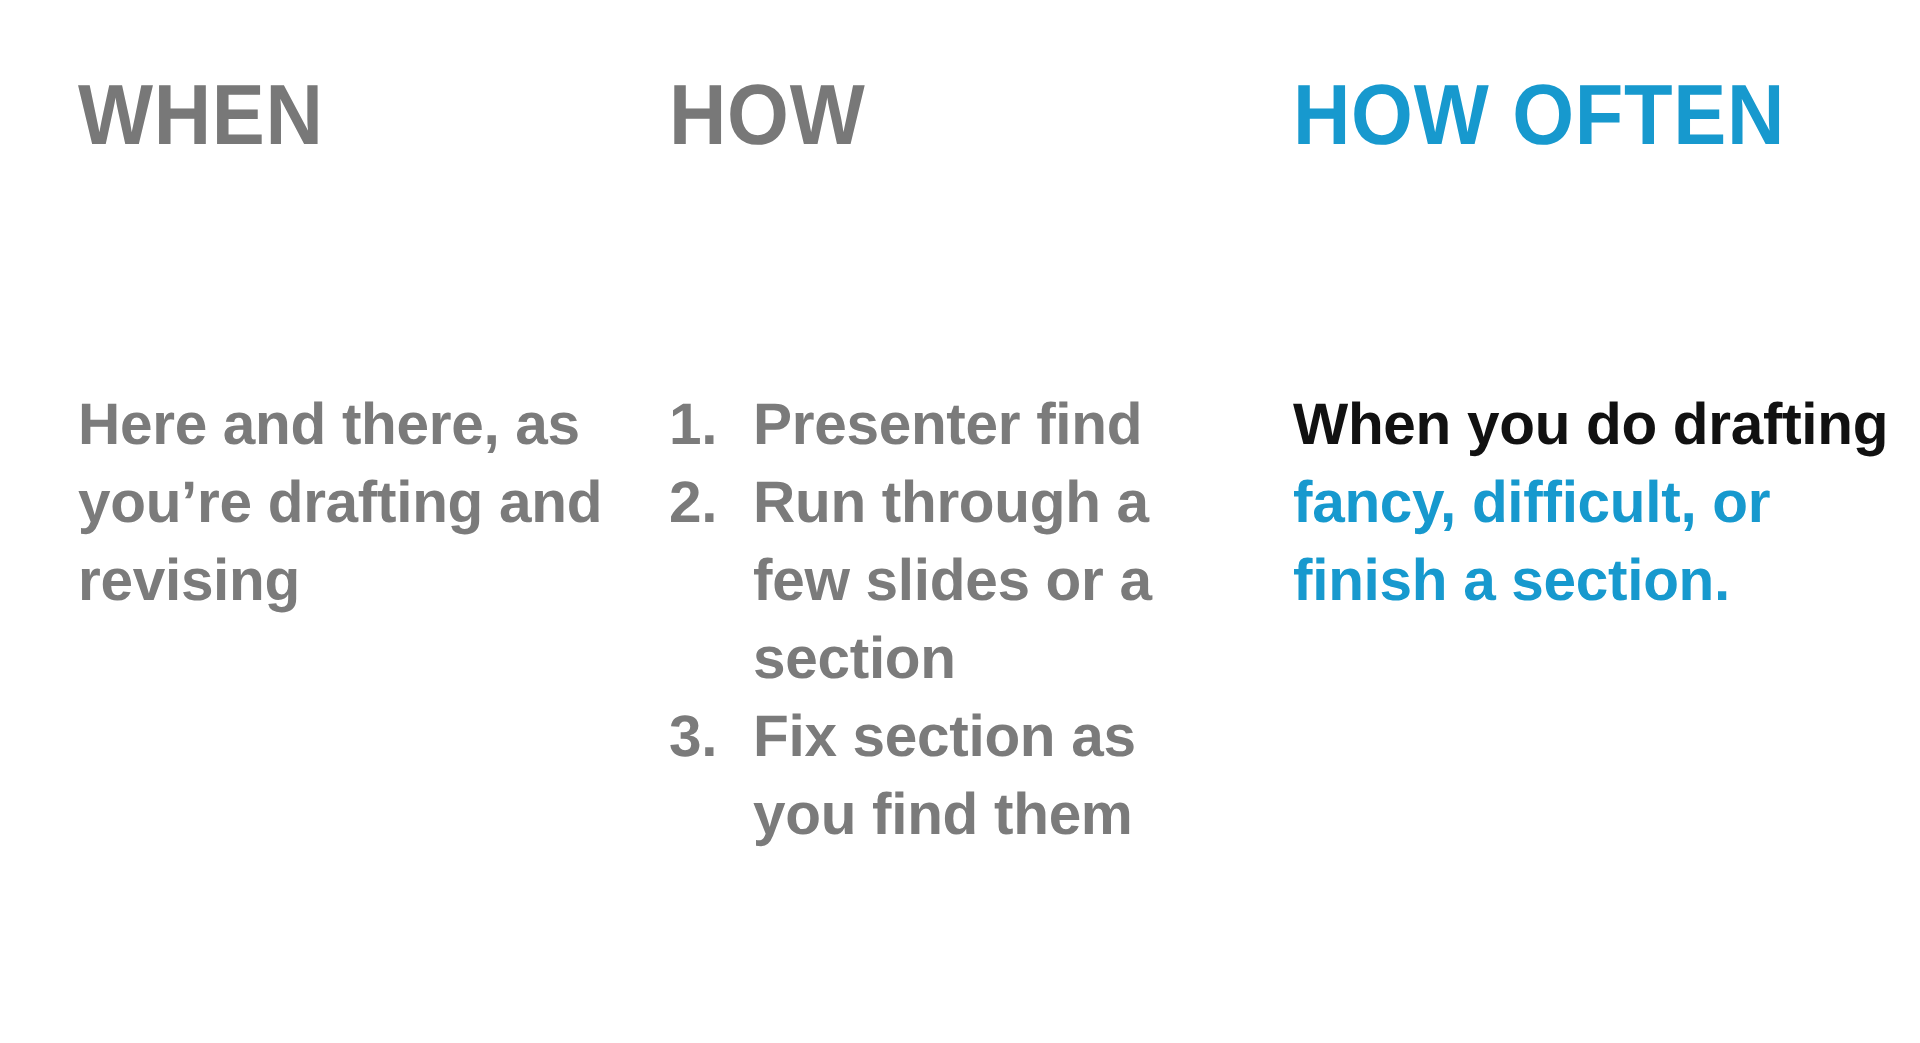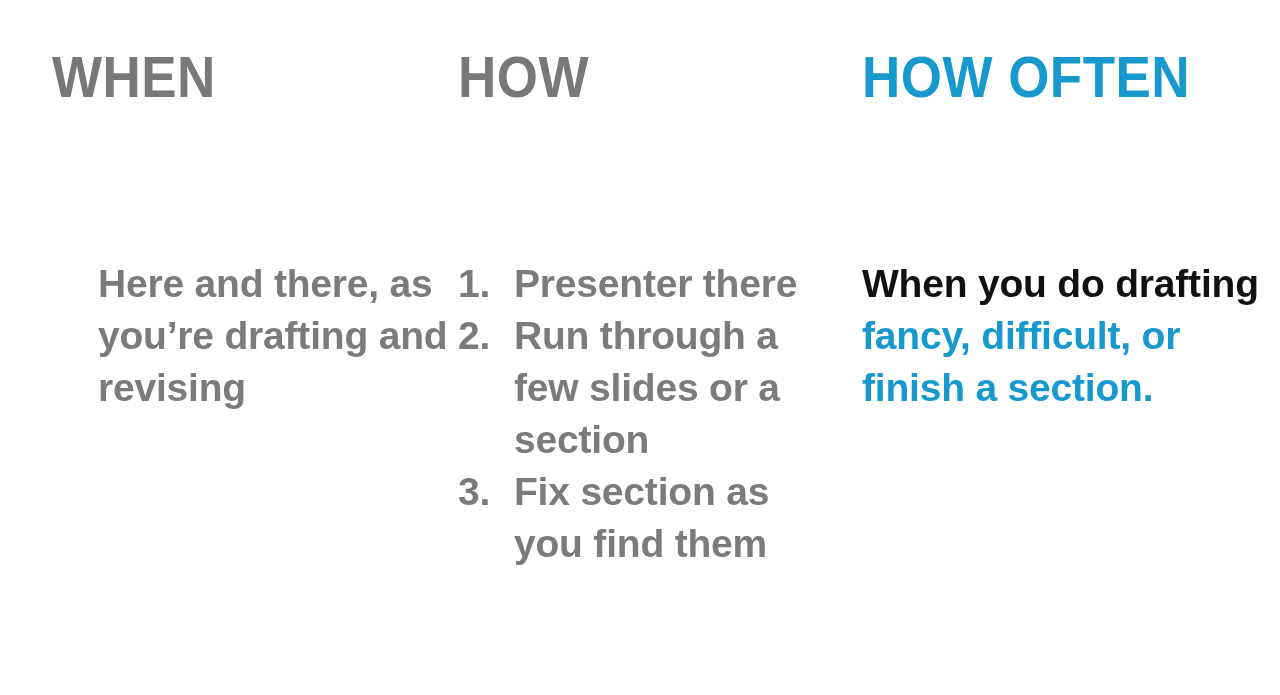--- a/index.html
+++ b/index.html
@@ -23,21 +23,21 @@
     padding-left: 32px;
   }
 
   
   .column {
     position: absolute;
     top: 0;
     height: 695px;
   }
   .col-when   { left: 52px;  width: 380px; }
-  .col-how    { left: 458px; width: 390px; }
+  .col-how    { left: 446px; width: 390px; }
   .col-often  { left: 862px; width: 400px; }
 
   
   .col-heading {
     position: absolute;
     top: 46px;
     margin: 0;
     font-family: "Liberation Sans", sans-serif;
     font-size: 57px;
     font-weight: bold;
@@ -55,21 +55,21 @@
     position: absolute;
     top: 258px;
     margin: 0;
     font-family: "Liberation Sans", sans-serif;
     font-size: 39px;
     font-weight: bold;
     line-height: 52px;
     letter-spacing: -0.2px;
     color: #7b7b7b;
   }
-  .col-when .col-body  { width: 360px; margin-left: 46px; }
+  .col-when .col-body  { width: 360px; }
   .col-often .col-body { width: 400px; color: #111111; }
 
   
   ol.numbered-list {
     position: absolute;
     top: 258px;
     margin: 0;
     padding: 0;
     list-style: none;
     width: 390px;
@@ -107,21 +107,21 @@
     <h2 class="col-heading heading-gray">WHEN</h2>
     <p class="col-body">Here and there, as you’re drafting and revising</p>
   </div>
 
   <div class="column col-how">
     <h2 class="col-heading heading-gray">HOW</h2>
 
     <ol class="numbered-list">
       <li>
         <span class="marker">1.</span>
-        <span class="item-text">Presenter there</span>
+        <span class="item-text">Presenter find</span>
       </li>
       <li>
         <span class="marker">2.</span>
         <span class="item-text">Run through a few slides or a section</span>
       </li>
       <li>
         <span class="marker">3.</span>
         <span class="item-text">Fix section as you find them</span>
       </li>
     </ol>

